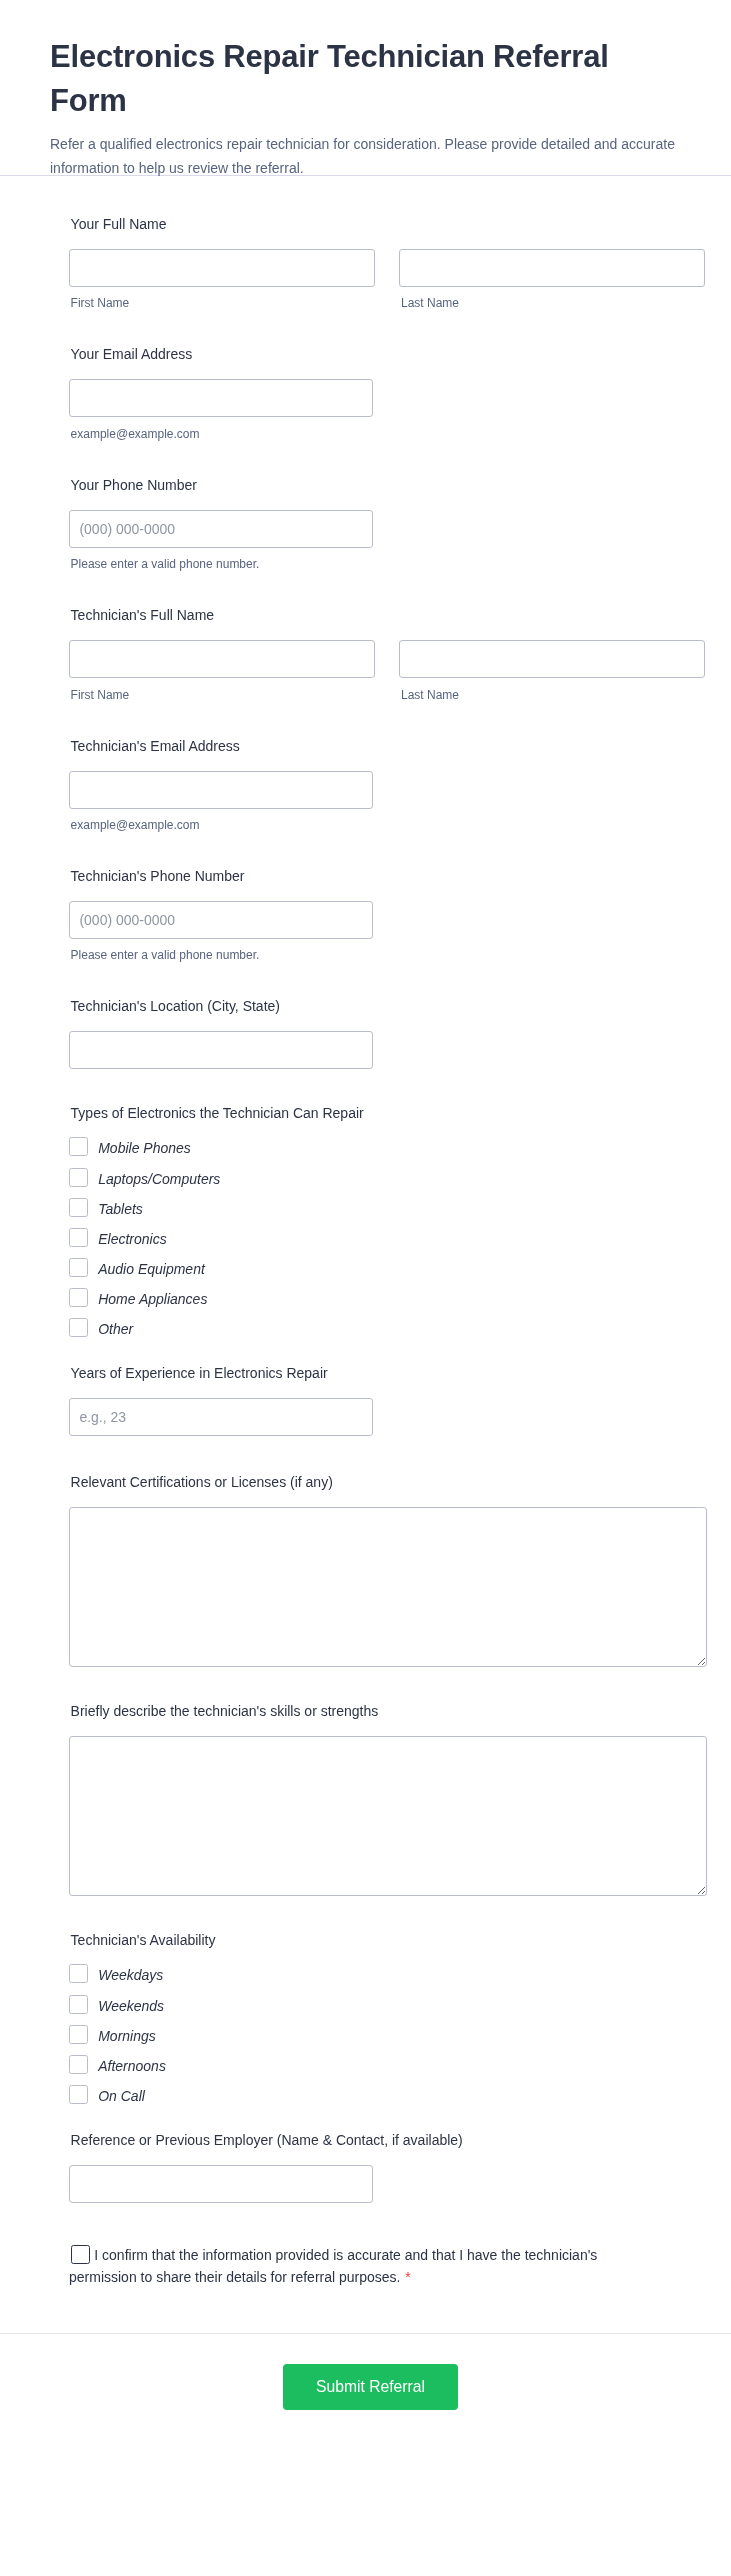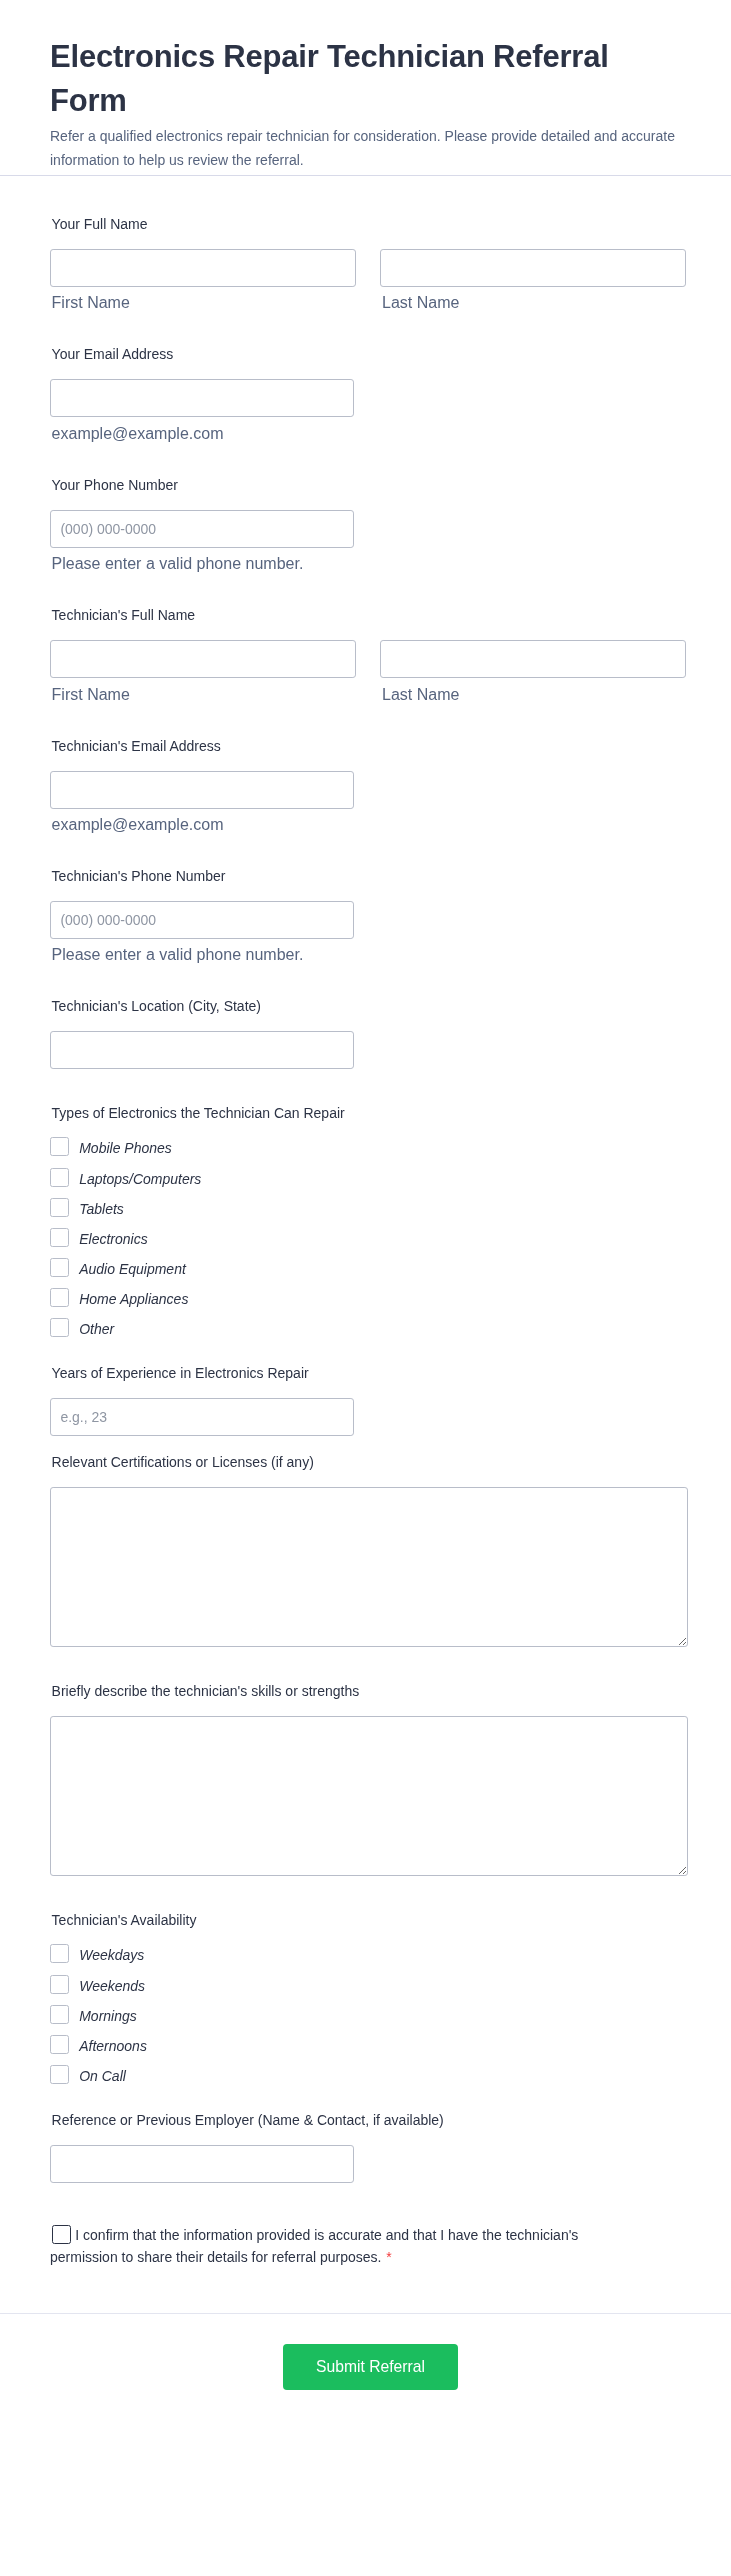--- a/index.html
+++ b/index.html
@@ -1,29 +1,29 @@
 <!DOCTYPE html>
 <html style="font-size:12.6px"><head>
   <meta charset="utf-8">
   <style>
     * { box-sizing: border-box; margin: 0; padding: 0; }
     html, body { width: 731px; background: #ffffff; }
     body { font-family: "Liberation Sans", "DejaVu Sans", sans-serif; color: #2c3345; }
     .header { padding: 35px 50px 0 50px; height: 176px; border-bottom: 0.8px solid #d8dae9; }
     .title { font-size: 31px; font-weight: 700; line-height: 44px; color: #2c3345; letter-spacing: -0.2px; }
-    .subtitle { font-size: 14px; line-height: 23.6px; color: #57647e; margin-top: 2px; }
-    .form { padding: 0 42px 0 50px; }
+    .subtitle { font-size: 14px; line-height: 23.6px; color: #57647e; margin-top: 10px; }
+    .form { padding: 0 42px 0 69px; }
     .field { position: relative; }
     .label { font-size: 14px; color: #2c3345; line-height: 19px; display: block; padding-left: 1.6px; }
     .row { display: flex; gap: 24.4px; margin-top: 15px; }
     .col { width: 306px; }
     .input { display: block; width: 306px; height: 38px; border: 0.8px solid #b8bdc9; border-radius: 3.1px; background: #fff; font-family: "Liberation Sans", sans-serif; font-size: 14px; padding: 0 9.4px; color: #ef4444; }
     .input.half { width: 304px; }
     .input::placeholder { color: #8f96a3; }
-    .sublabel { font-size: 16px; color: #57647e; margin-top: 9.4px; padding-left: 1.6px; line-height: 14px; }
+    .sublabel { font-size: 12px; color: #57647e; margin-top: 9.4px; padding-left: 1.6px; line-height: 14px; }
     .textarea { display: block; width: 638px; height: 160px; border: 0.8px solid #b8bdc9; border-radius: 3.1px; resize: vertical; font-family: "Liberation Sans", sans-serif; font-size: 14px; padding: 7.9px 9.4px; }
     .checks { margin-top: 14px; }
     .check { display: flex; align-items: flex-end; height: 19px; margin-bottom: 11.2px; cursor: pointer; font-style: italic; }
     .box { width: 19px; height: 19px; border: 0.8px solid #b8bdc9; border-radius: 2.4px; background: #fff; flex: none; }
     .check-label { font-size: 14px; color: #2c3345; margin-left: 10.2px; }
     .consent { font-size: 14px; line-height: 22px; color: #2c3345; padding-left: 0; }
     .consent-box { display: inline-block; width: 19px; height: 19px; border: 1.2px solid #2c3345; border-radius: 2.4px; vertical-align: -3.9px; margin-right: 4.7px; margin-left: 1.6px; }
     .req { color: #f23a3c; margin-left: 4.7px; }
     .footer { border-top: 0.8px solid #e3e5f0; margin-top: 0; height: 116px; position: relative; }
     .submit { position: absolute; left: 283px; top: 30px; width: 175px; height: 46px; background: #1bbd5e; border: none; border-radius: 3.9px; color: #ffffff; font-size: 15.7px; font-family: "Liberation Sans", sans-serif; cursor: pointer; }
@@ -127,21 +127,21 @@
           <span class="check-label">Other</span>
         </div>
     </div>
   </div>
 
   <div class="field" style="margin-top:27px;">
     <label class="label">Years of Experience in Electronics Repair</label>
     <input class="input half" type="text" style="margin-top: 15px;" placeholder="e.g., 23">
   </div>
 
-  <div class="field" style="margin-top:17px;">
+  <div class="field" style="margin-top:37px;">
     <label class="label">Relevant Certifications or Licenses (if any)</label>
     <textarea class="textarea" style="margin-top: 15px;"></textarea>
   </div>
 
   <div class="field" style="margin-top:35px;">
     <label class="label">Briefly describe the technician's skills or strengths</label>
     <textarea class="textarea" style="margin-top: 15px;"></textarea>
   </div>
 
   <div class="field" style="margin-top:35px;">

